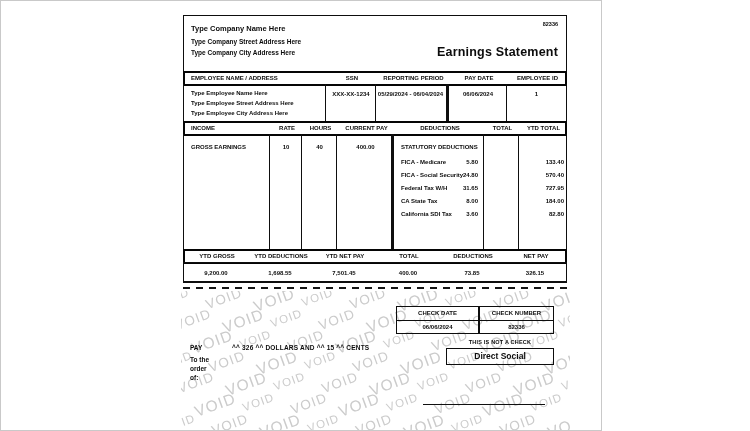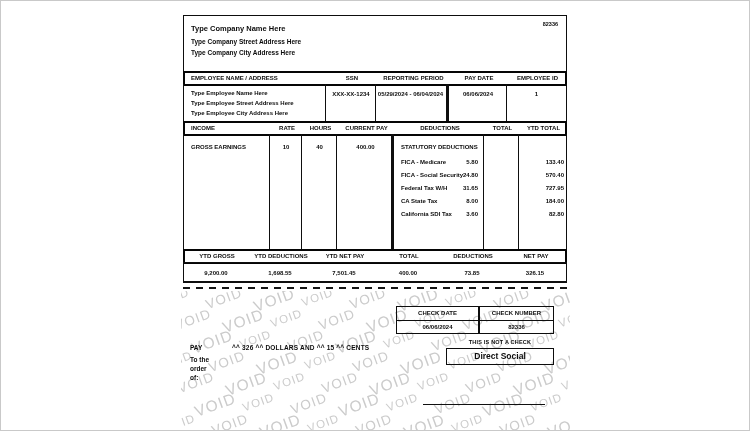--- a/index.html
+++ b/index.html
@@ -1,17 +1,17 @@
 <!DOCTYPE html>
 <html><head>
 <meta charset="utf-8">
 <style>
   html,body{margin:0;padding:0;background:#ffffff;}
   .canvas{
-    position:relative;width:750px;height:431px;background:#fff;
+    position:relative;width:602px;height:431px;background:#fff;
     border:1px solid #c9c9c9;box-sizing:border-box;overflow:hidden;
     font-family:"Liberation Sans","DejaVu Sans",sans-serif;color:#0c0c0c;
   }
   .doc{position:absolute;left:182px;top:14px;width:385px;height:410px;font-weight:bold;}
   .abs{position:absolute;}
   .ctr{text-align:center;}
   .box{box-sizing:border-box;}
 
   
   .header-box{left:0;top:0;width:384px;height:57px;border:1.5px solid #0d0d0d;}
@@ -70,20 +70,21 @@
 <body>
 
 <div class="canvas">
   <div class="doc">
 
     <div class="abs box header-box">
       <div class="abs comp-name">Type Company Name Here</div>
       <div class="abs comp-line2">Type Company Street Address Here</div>
       <div class="abs comp-line3">Type Company City Address Here</div>
       <div class="abs chkno-top">82336</div>
+      <div class="abs stmt-title">Earnings Statement</div>
     </div>
 
     <div class="abs box band emp-band">
       <span class="c" style="left:6px">EMPLOYEE NAME / ADDRESS</span>
       <span class="c ctr" style="left:142px;width:50px">SSN</span>
       <span class="c ctr" style="left:192px;width:73px">REPORTING PERIOD</span>
       <span class="c ctr" style="left:265px;width:58px">PAY DATE</span>
       <span class="c ctr" style="left:323px;width:59px">EMPLOYEE ID</span>
     </div>
 

